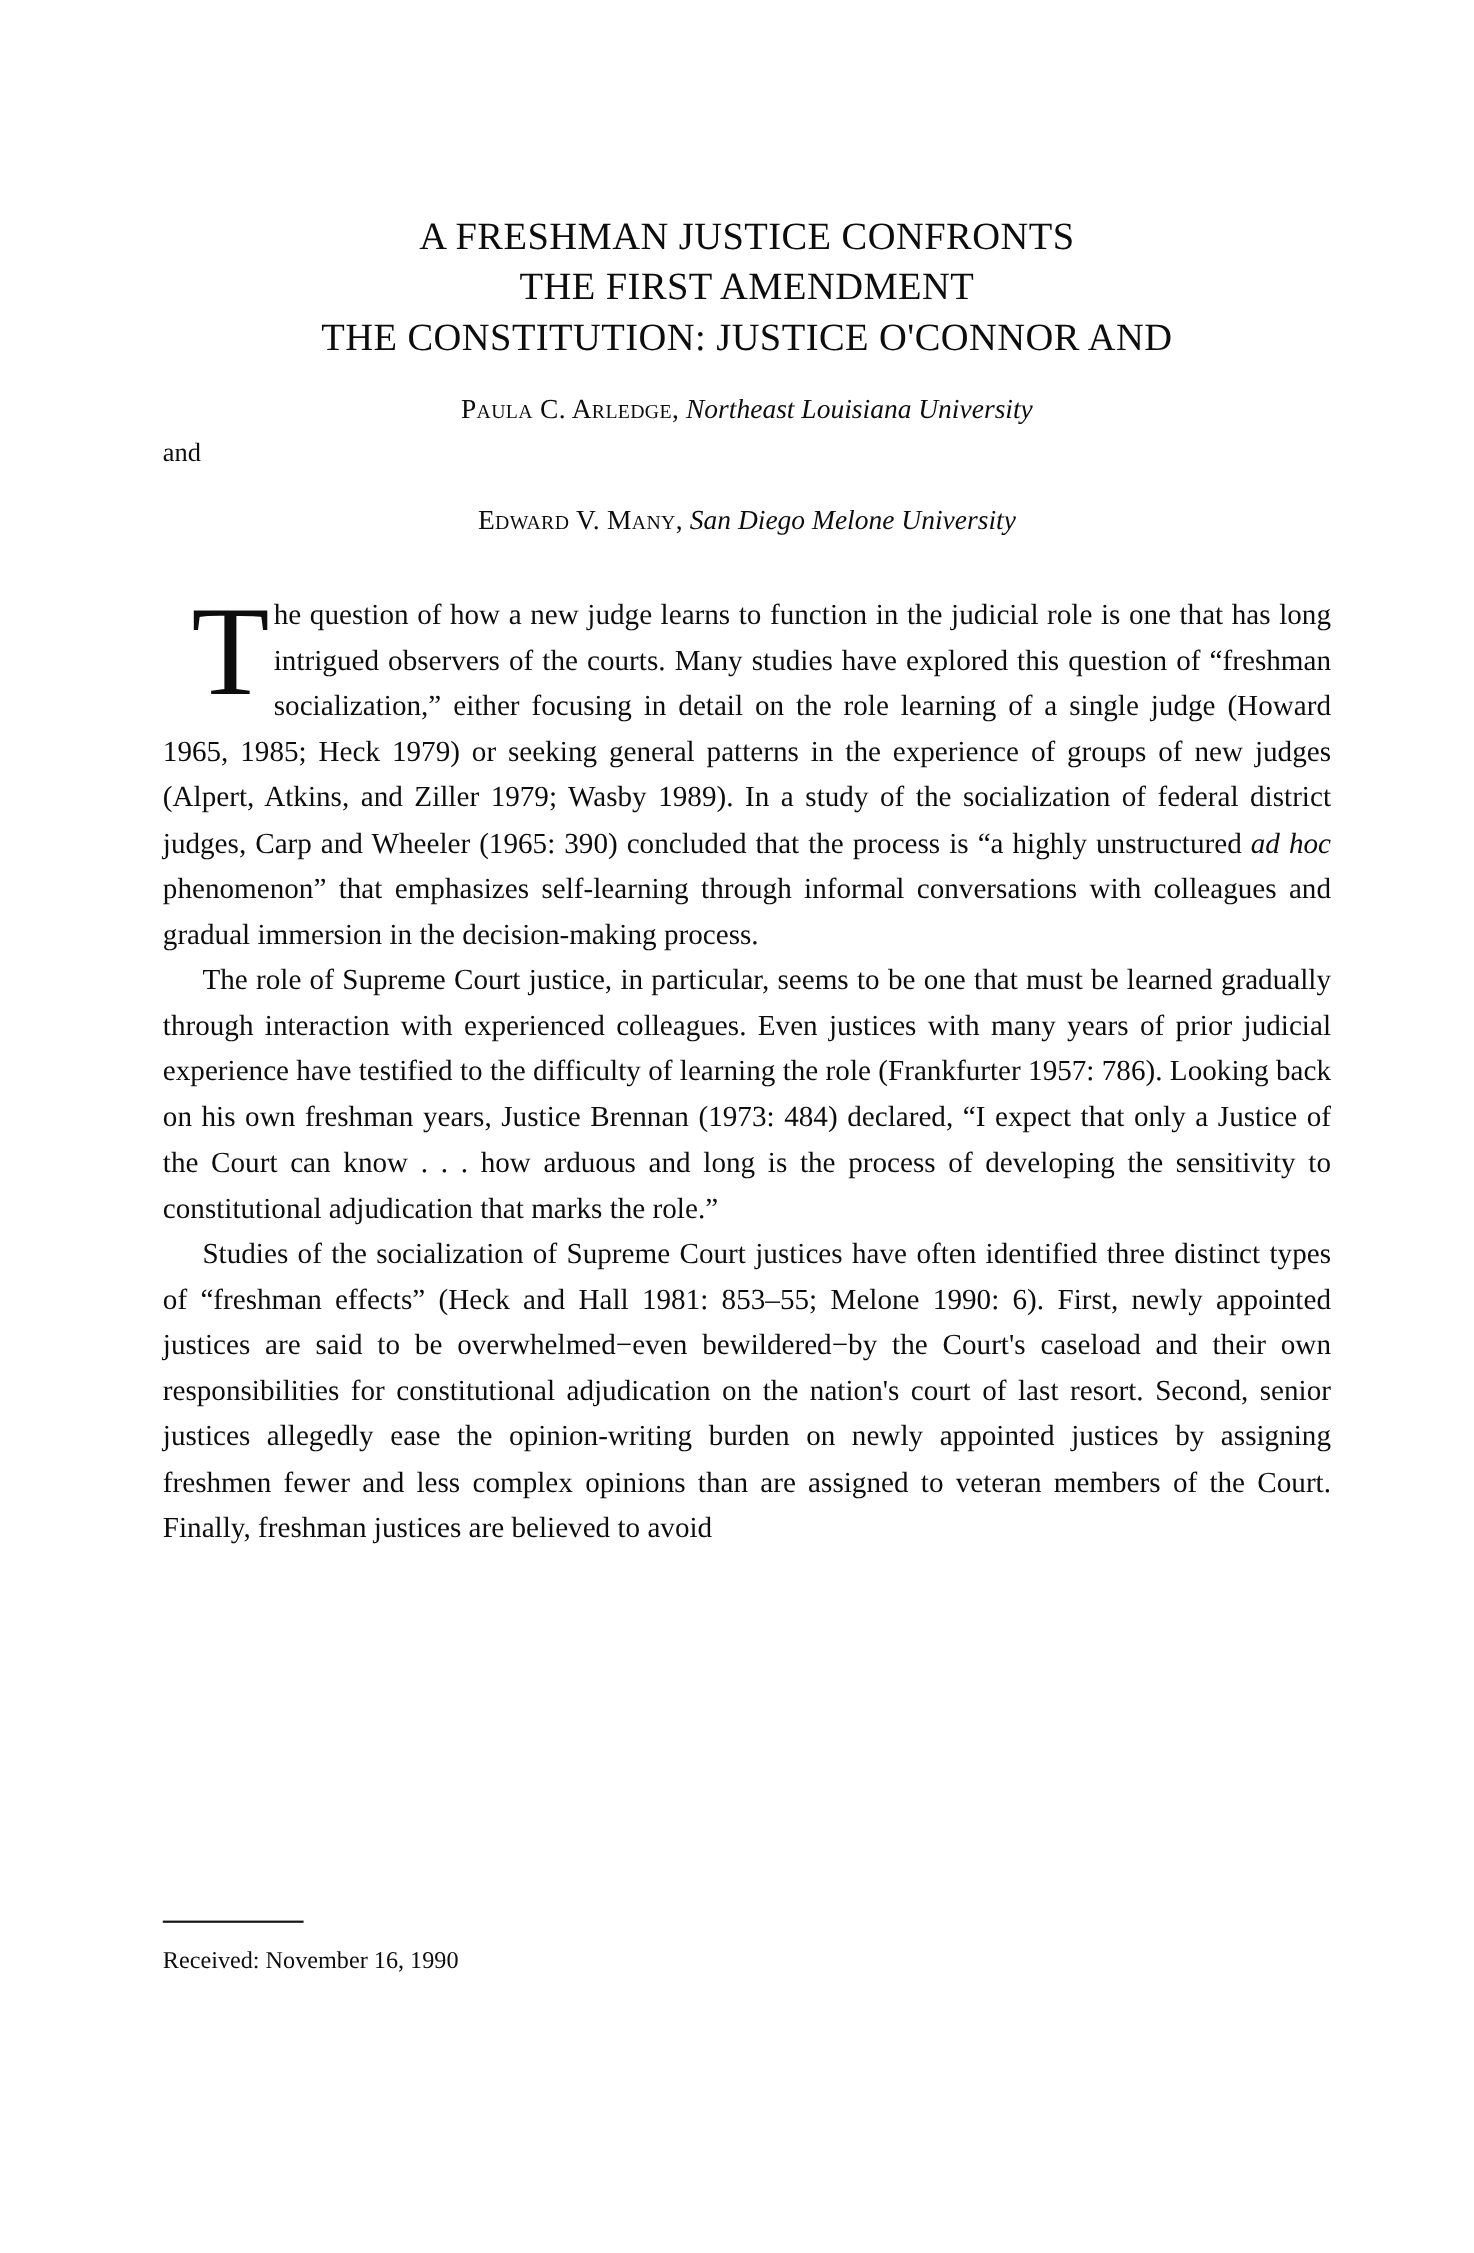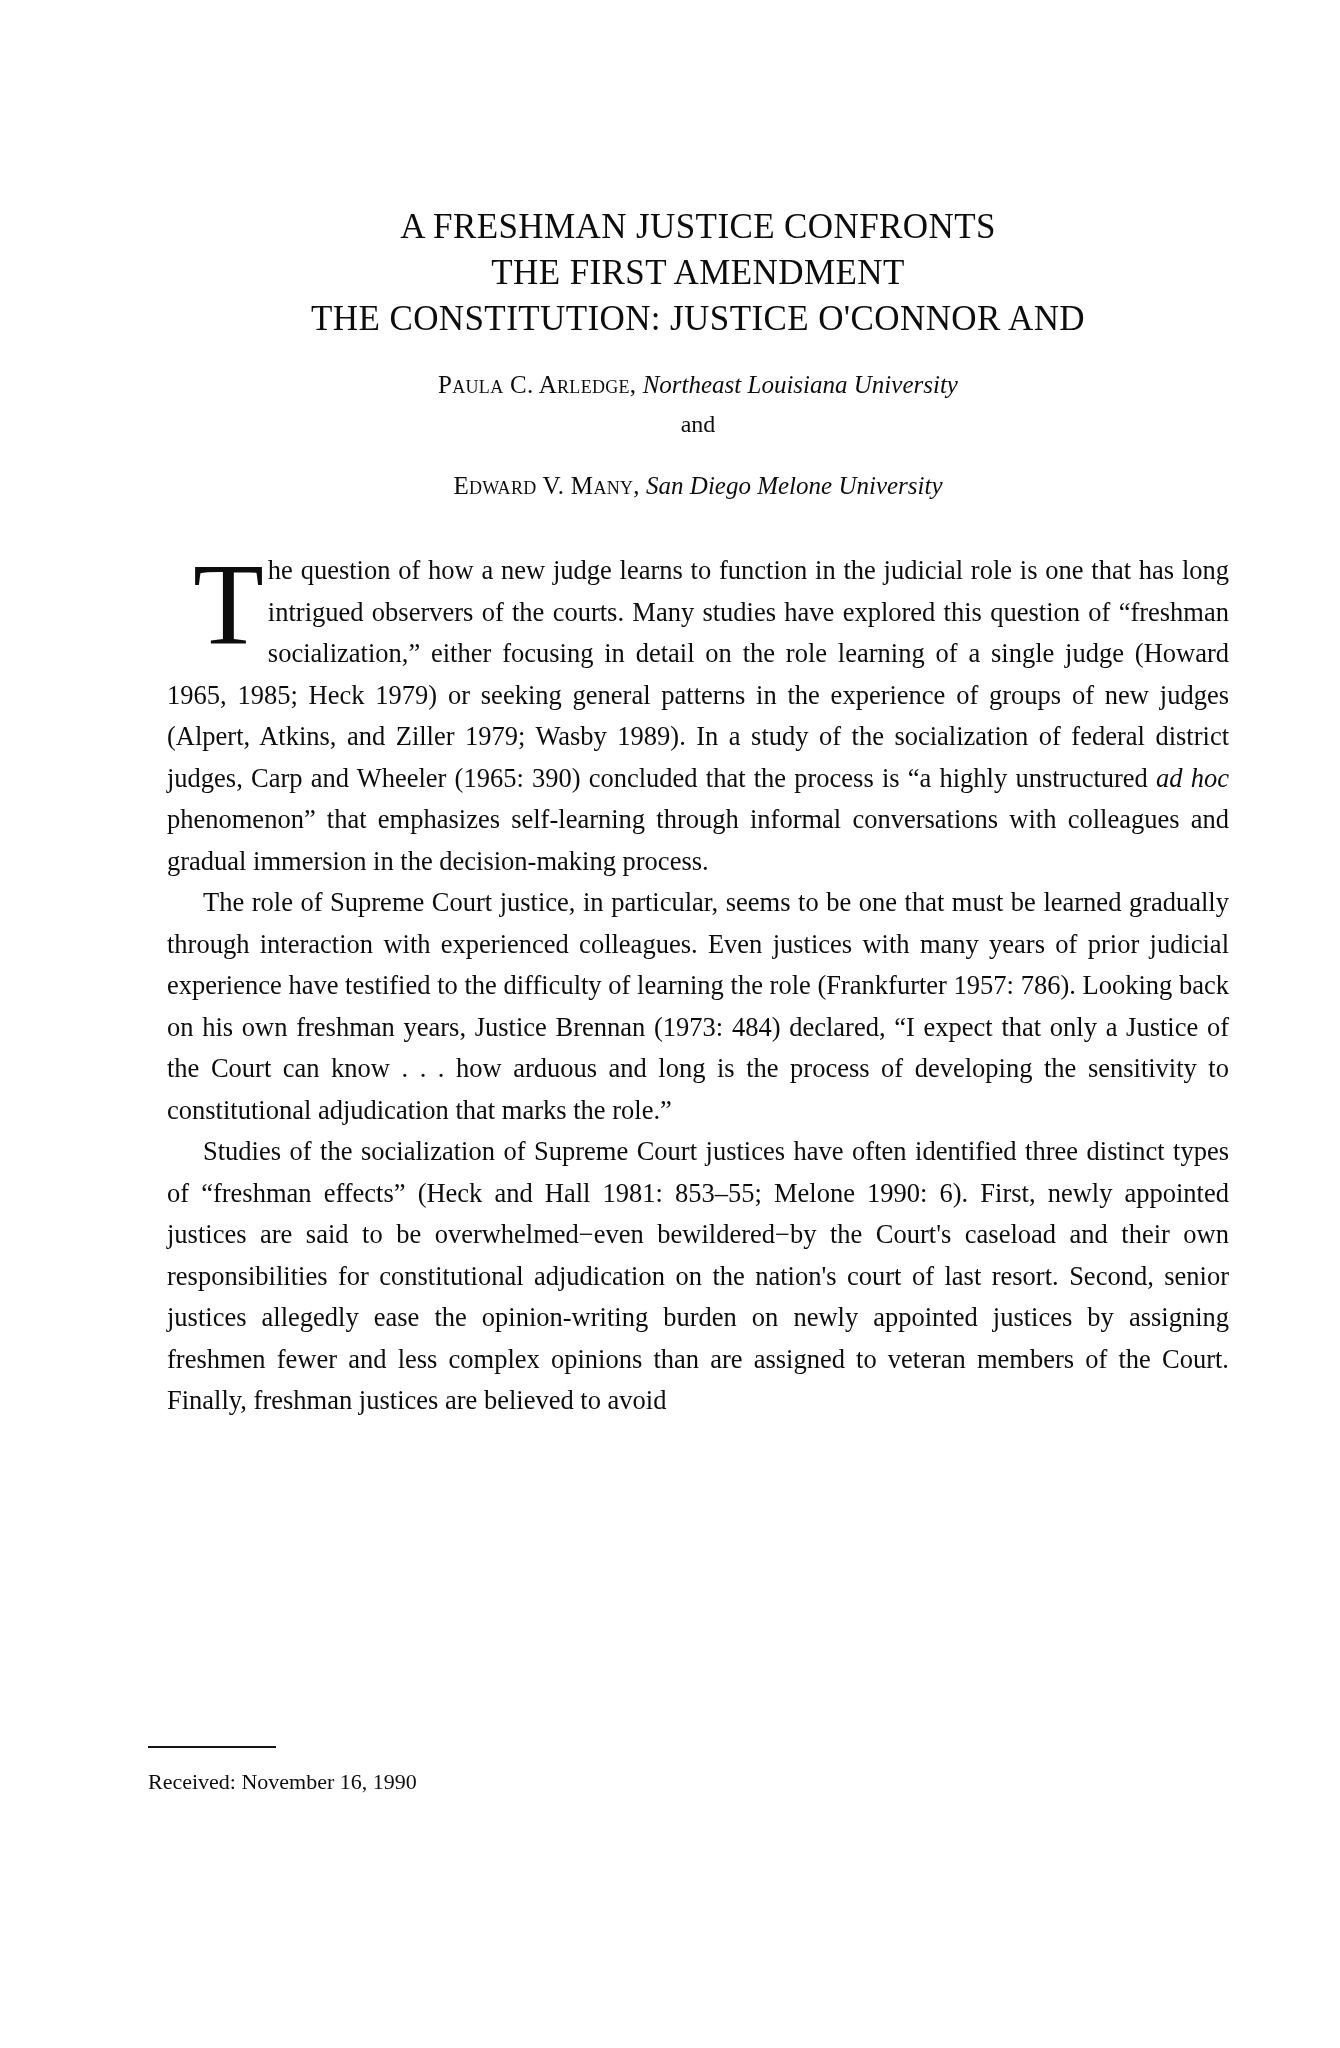--- a/index.html
+++ b/index.html
@@ -21,23 +21,22 @@
     left: 0;
     top: 0;
     width: 1340px;
     height: 2048px;
     background: #fff;
   }
 
   .content {
     position: absolute;
     left: 148px;
-    top: 12px;
+    top: 0;
     width: 1062px;
-    margin-left: 19px;
   }
 
   
   .title-block {
     padding-top: 192px;
     text-align: center;
   }
   .title-line {
     font-size: 35px;
     line-height: 46px;
@@ -53,21 +52,21 @@
     line-height: 40px;
   }
   .byline .author {
     font-variant: small-caps;
     letter-spacing: 0.3px;
   }
   .byline .affil {
     font-style: italic;
   }
   .byline-and {
-    text-align: center;
+    text-align: left;
     font-size: 24px;
     line-height: 38px;
   }
 
   
   .body-text {
     margin-top: 44px;
     font-size: 26.5px;
     line-height: 41.5px;
     text-align: justify;

